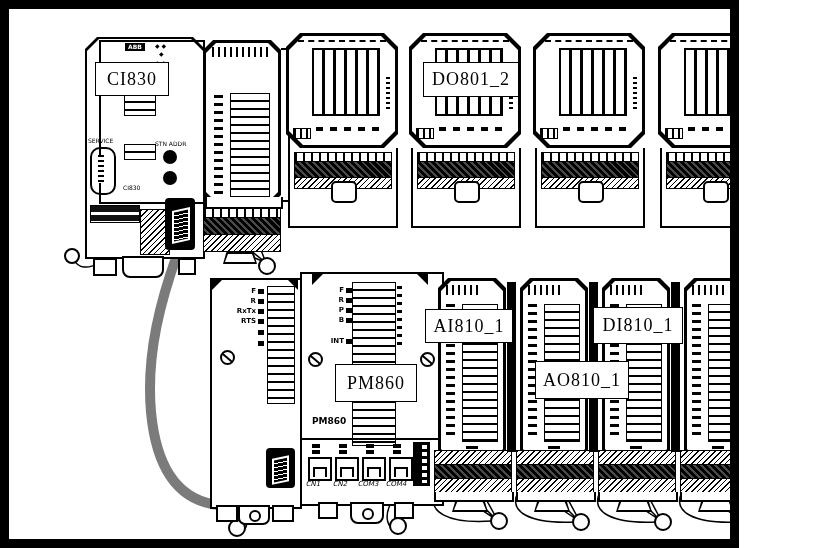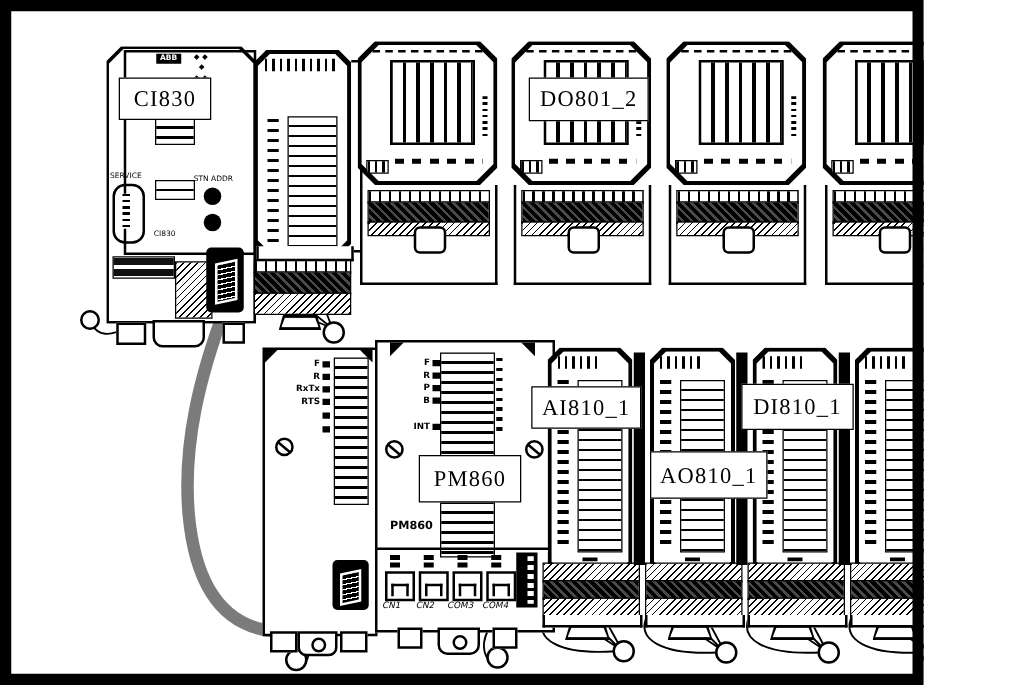--- a/index.html
+++ b/index.html
@@ -322,21 +322,21 @@
   <div class="abs t-mid" style="left:-4px;top:200px;width:76px;height:14px"></div>
   <div class="abs tray" style="left:-4px;top:214px;width:76px;height:8px"></div>
   <div class="abs trapfoot" style="left:14px;top:222px;width:36px;height:12px">
         <div></div>
       </div>
 </div>
   <div class="sep" style="left:507px;top:282px;width:9px;height:170px"></div>
   <div class="sep" style="left:589px;top:282px;width:9px;height:170px"></div>
   <div class="sep" style="left:671px;top:282px;width:9px;height:170px"></div>
   <div class="plate" style="left:425px;top:309px;width:86px;height:32px">AI810_1</div>
-  <div class="plate" style="left:520px;top:361px;width:92px;height:36px">AO810_1</div>
+  <div class="plate" style="left:535px;top:361px;width:92px;height:36px">AO810_1</div>
   <div class="plate" style="left:593px;top:307px;width:88px;height:35px">DI810_1</div>
 
   <svg width="813" height="548" style="position:absolute;left:0;top:0;z-index:6">
 
     <path d="M 181 244 C 160 300 146 355 151 412 C 156 465 176 497 212 504 C 245 510 266 498 278 486" fill="none" stroke="#7b7b7b" stroke-width="10" stroke-linecap="round"></path>
 
     <path d="M 100 262 C 88 270 78 268 74 260" fill="none" stroke="#000" stroke-width="1.5"></path>
     <circle cx="72" cy="256" r="7" fill="#fff" stroke="#000" stroke-width="2"></circle>
 
     <path d="M 236 250 L 262 261 M 250 250 L 265 262 M 261 250 L 266 263" stroke="#000" stroke-width="1.5"></path>

